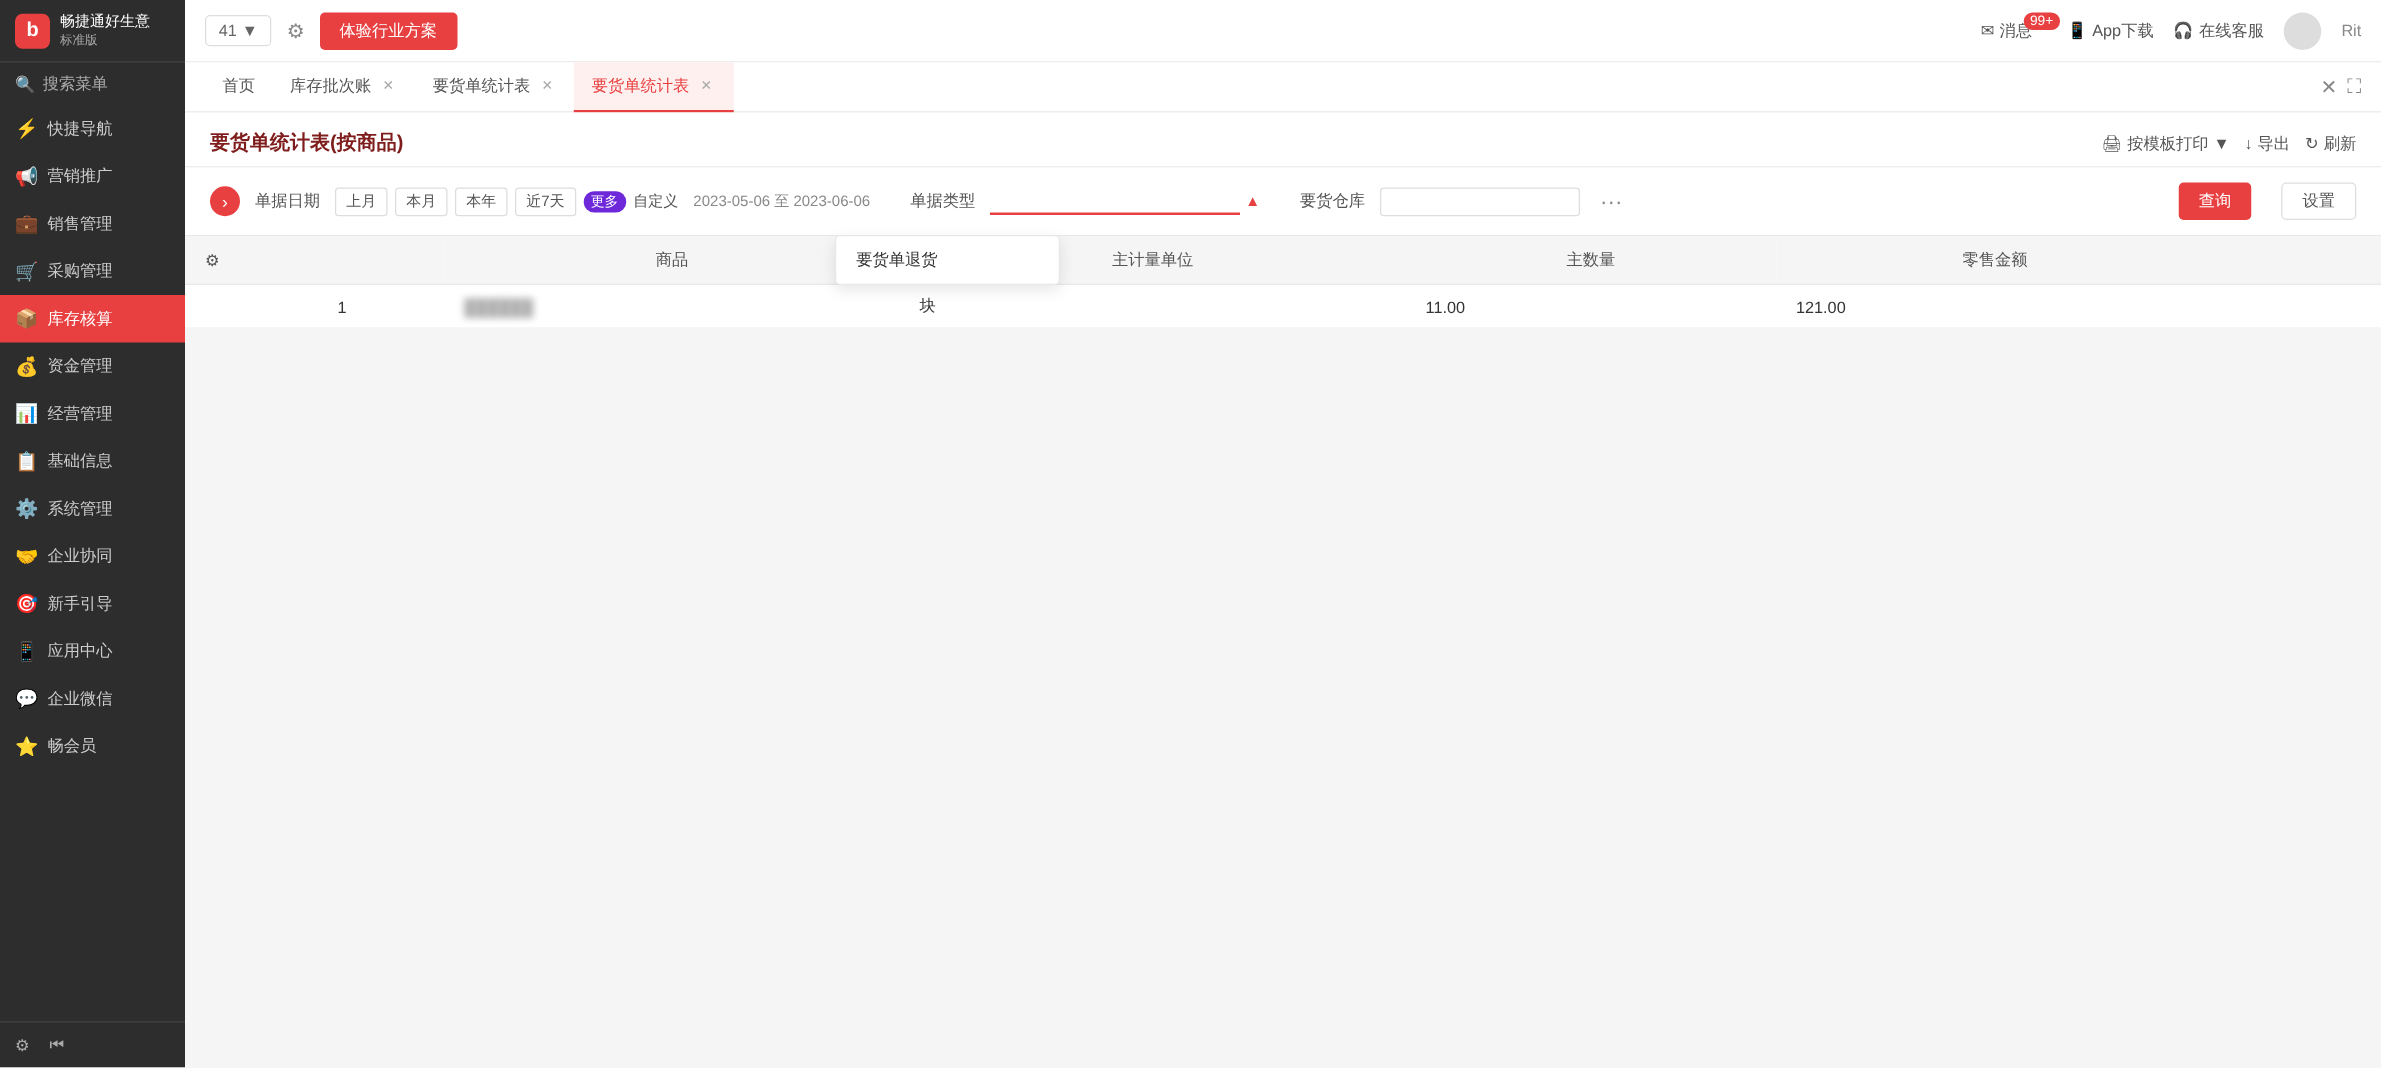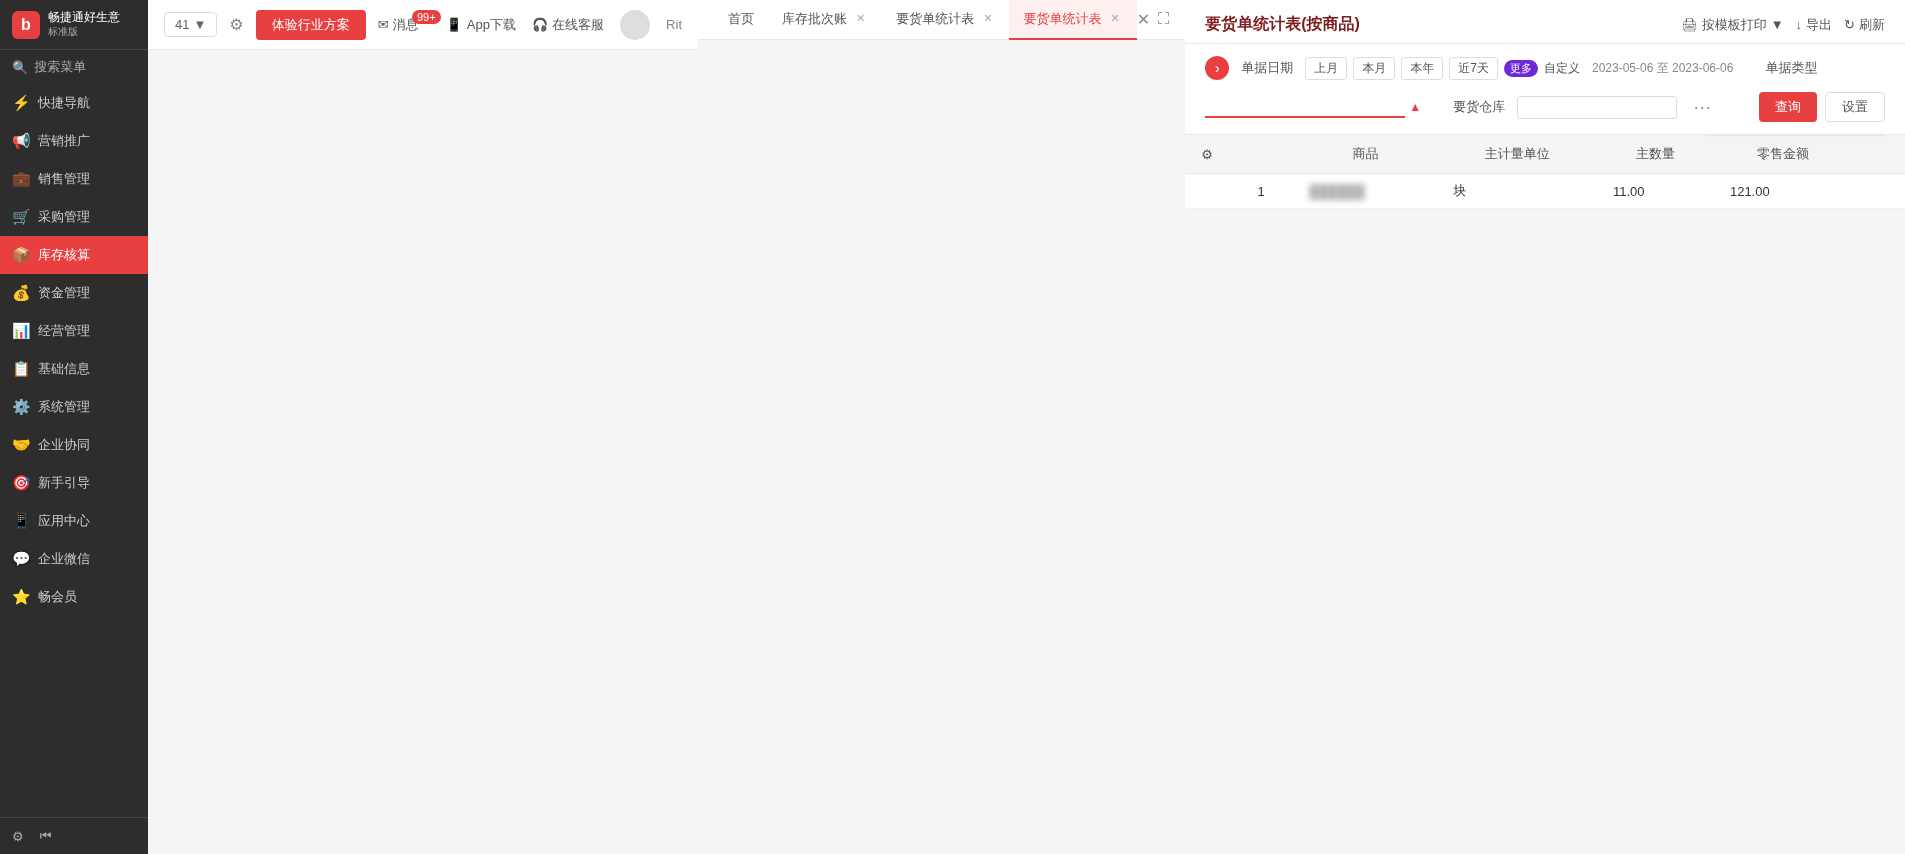--- a/index.html
+++ b/index.html
@@ -73,21 +73,21 @@
       gap: 16px;
       color: #aaa;
       cursor: pointer;
       align-items: center;
     }
 
     
     .main {
       flex: 1;
       display: flex;
-      flex-direction: row;
+      flex-direction: column;
       overflow: hidden;
       background: #f5f5f5;
     }
 
     
     .topbar {
       background: #fff;
       height: 50px;
       display: flex;
       align-items: center;
@@ -325,21 +325,21 @@
     }
     .filter-more {
       color: #888;
       cursor: pointer;
       font-size: 18px;
       margin-left: 4px;
     }
     .filter-actions {
       margin-left: auto;
       display: flex;
-      gap: 8px;
+      gap: 24px;
     }
     .btn-query {
       background: #e84040;
       color: #fff;
       border: none;
       border-radius: 4px;
       padding: 5px 16px;
       cursor: pointer;
       font-size: 13px;
     }
@@ -606,20 +606,23 @@
       <span class="filter-warehouse-label">要货仓库</span>
       <input class="filter-warehouse-input" type="text" style="">
       <span class="filter-more">···</span>
 
       <div class="filter-actions">
         <button class="btn-query">查询</button>
         <button class="btn-settings">设置</button>
       </div>
 
       <div class="dropdown-overlay">
+        <div class="dropdown-item">
+          <span>要货单退货</span>
+        </div>
       </div>
     </div>
 
     <div class="table-container">
       <table>
         <thead>
           <tr>
             <th class="table-settings-col">
               <span>⚙</span>
             </th>

